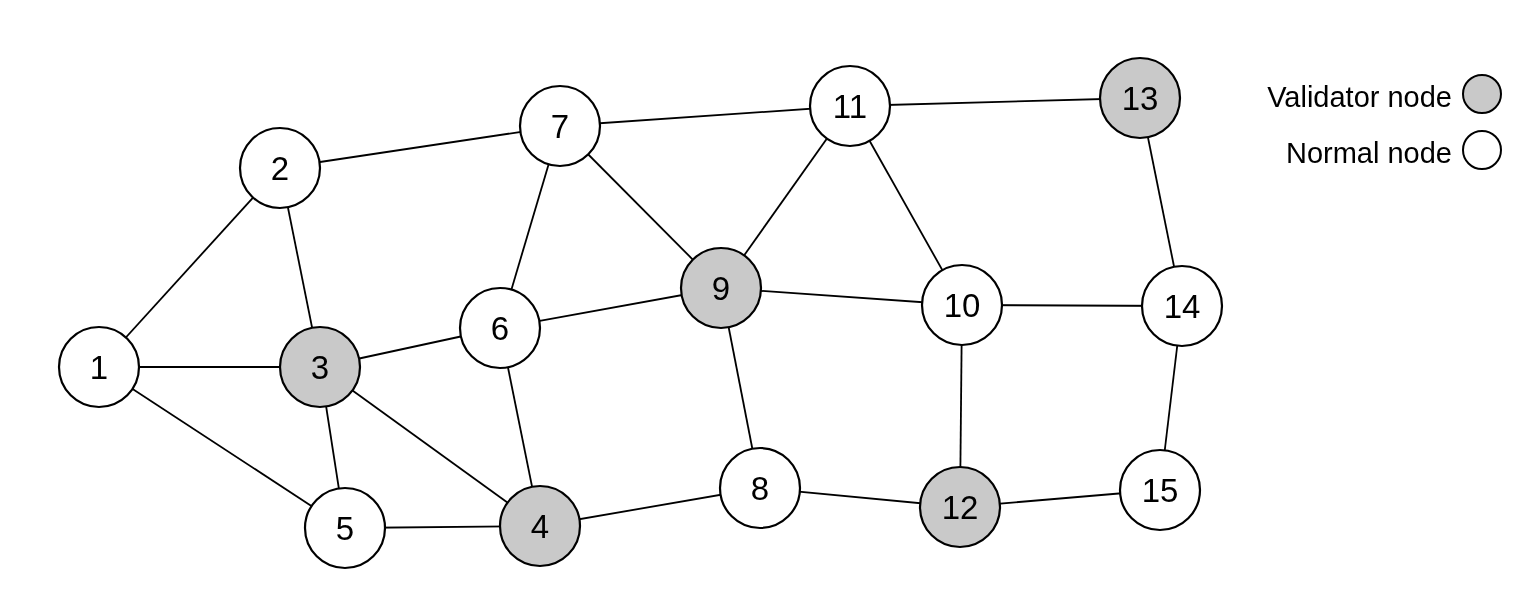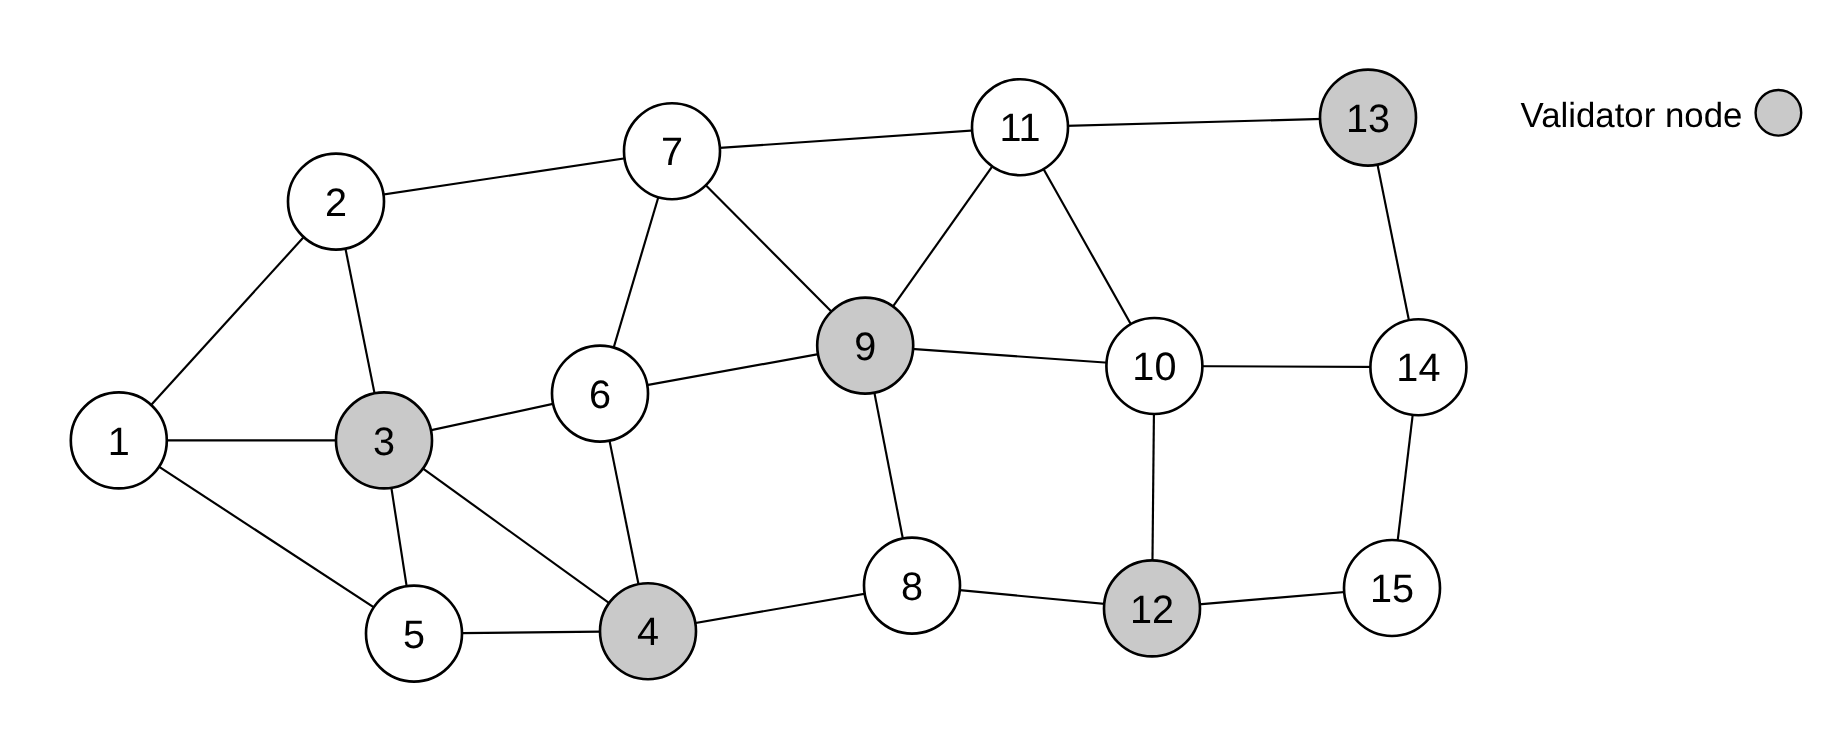--- a/index.html
+++ b/index.html
@@ -157,14 +157,18 @@
           <text class="node-label" x="1160" y="490" dy="0.36em">15</text>
         </g>
       </g>
   </svg>
 
   <div class="legend">
     <div class="legend-row">
       <span class="legend-label">Validator node</span>
       <span class="legend-circle" id="legend-swatch-validator" style="background: rgb(201, 201, 201);"></span>
     </div>
+    <div class="legend-row">
+      <span class="legend-label">Normal node</span>
+      <span class="legend-circle" id="legend-swatch-normal" style="background: rgb(255, 255, 255);"></span>
+    </div>
   </div>
 </div>
 
 </body></html>

